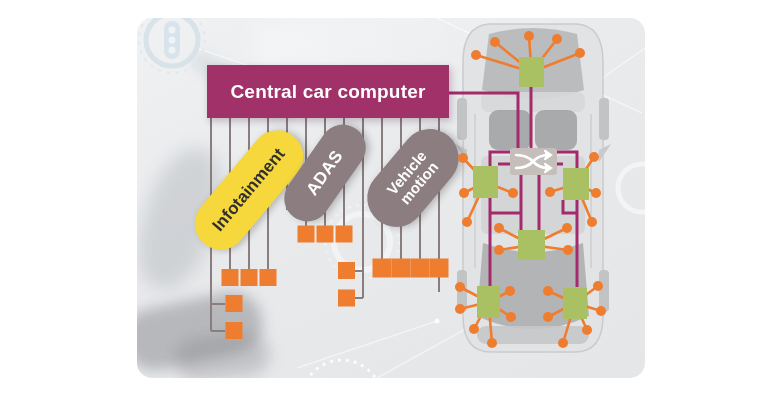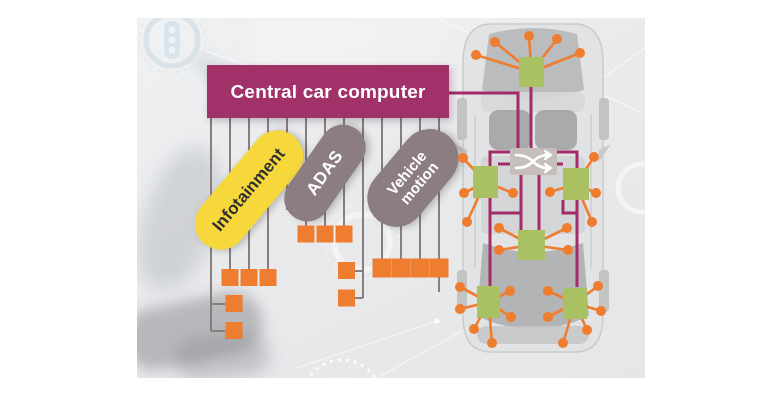--- a/index.html
+++ b/index.html
@@ -1,19 +1,19 @@
 <!DOCTYPE html>
 <html><head>
 <meta charset="utf-8">
 <style>
   html,body{margin:0;padding:0;background:#ffffff;}
   body{width:770px;height:400px;position:relative;overflow:hidden;
        font-family:"Liberation Sans", sans-serif;}
   .stage{position:absolute;left:137px;top:18px;width:508px;height:360px;
-         overflow:hidden;background:linear-gradient(155deg,#EFF1F3 0%,#E9EAEC 45%,#E4E6E8 100%);}
+         overflow:hidden;background:linear-gradient(155deg,#EFF1F3 0%,#E9EAEC 45%,#E4E6E8 100%);border-radius:15px;}
   .blob{position:absolute;pointer-events:none;}
   svg.layer{position:absolute;left:0;top:0;z-index:1;pointer-events:none;}
   svg#nodes{z-index:3;}
   .ccc-box{position:absolute;left:70px;top:47px;width:242px;height:53px;z-index:2;
            display:flex;align-items:center;justify-content:center;
            box-shadow:2px 3px 7px rgba(60,20,50,.25);}
   .ccc-box span{color:#fff;font-weight:bold;font-size:19px;letter-spacing:.2px;}
   .pill{position:absolute;z-index:2;display:flex;align-items:center;justify-content:center;
         box-shadow:2px 3px 7px rgba(40,40,40,.28);}
   .pill span{font-weight:bold;text-align:center;line-height:1.05;}

